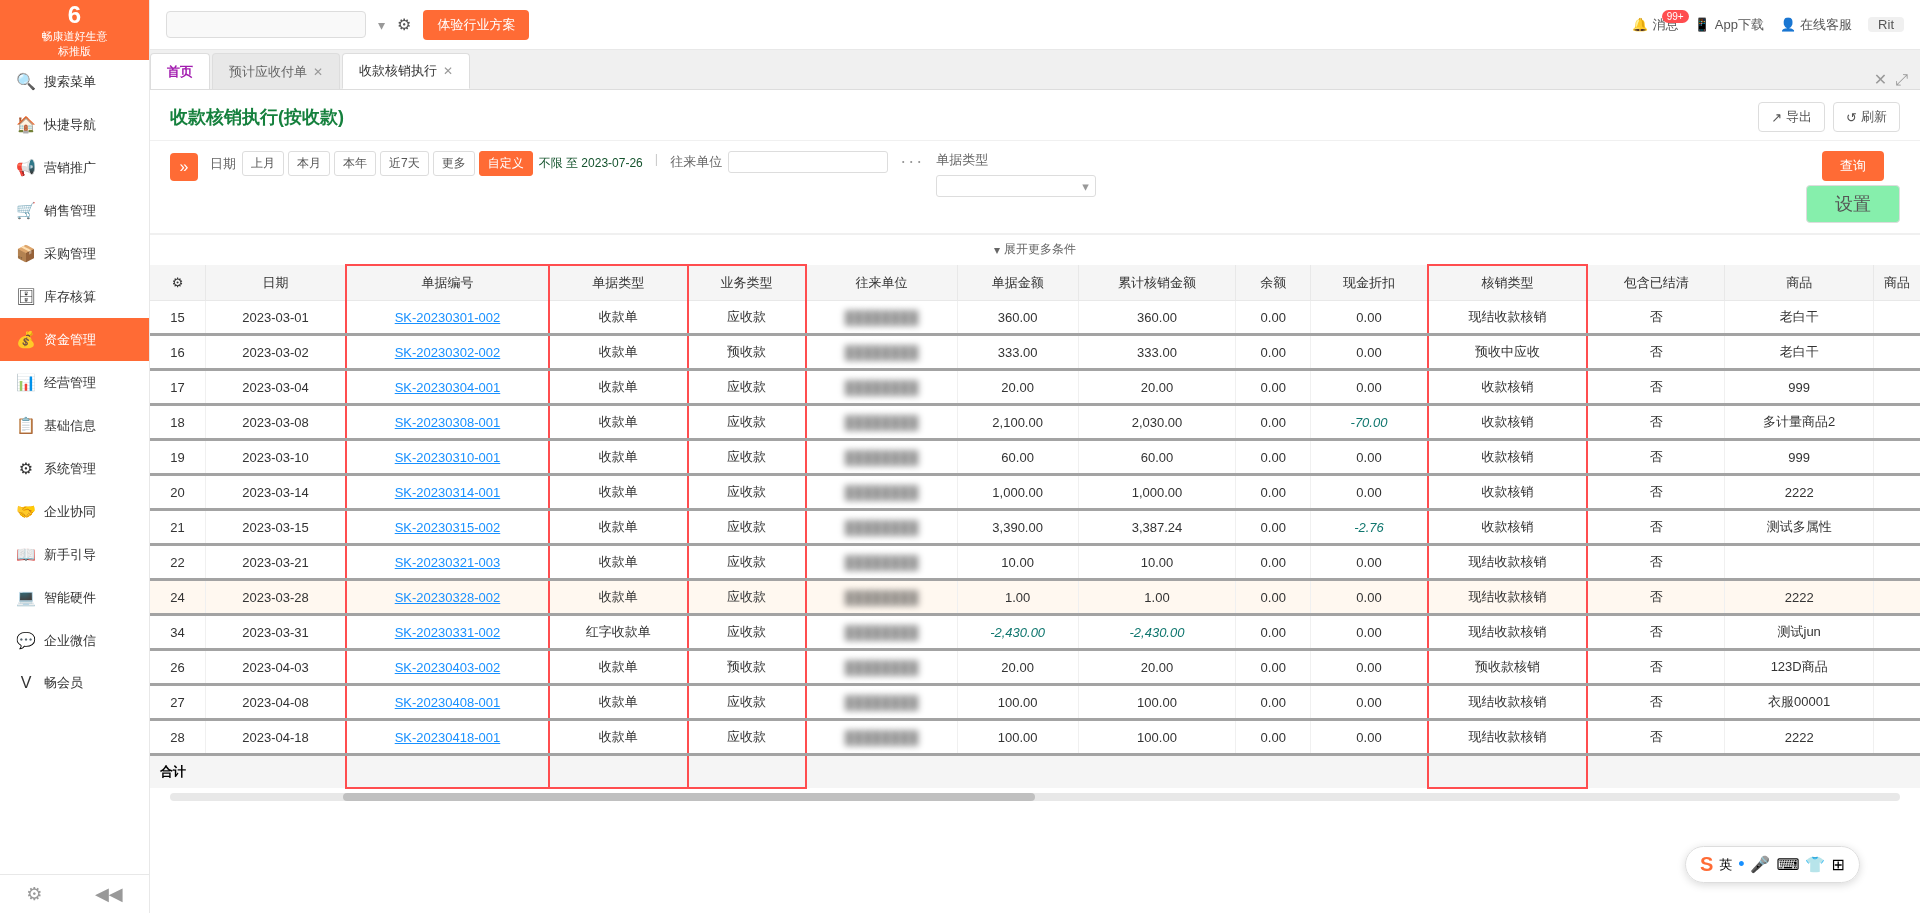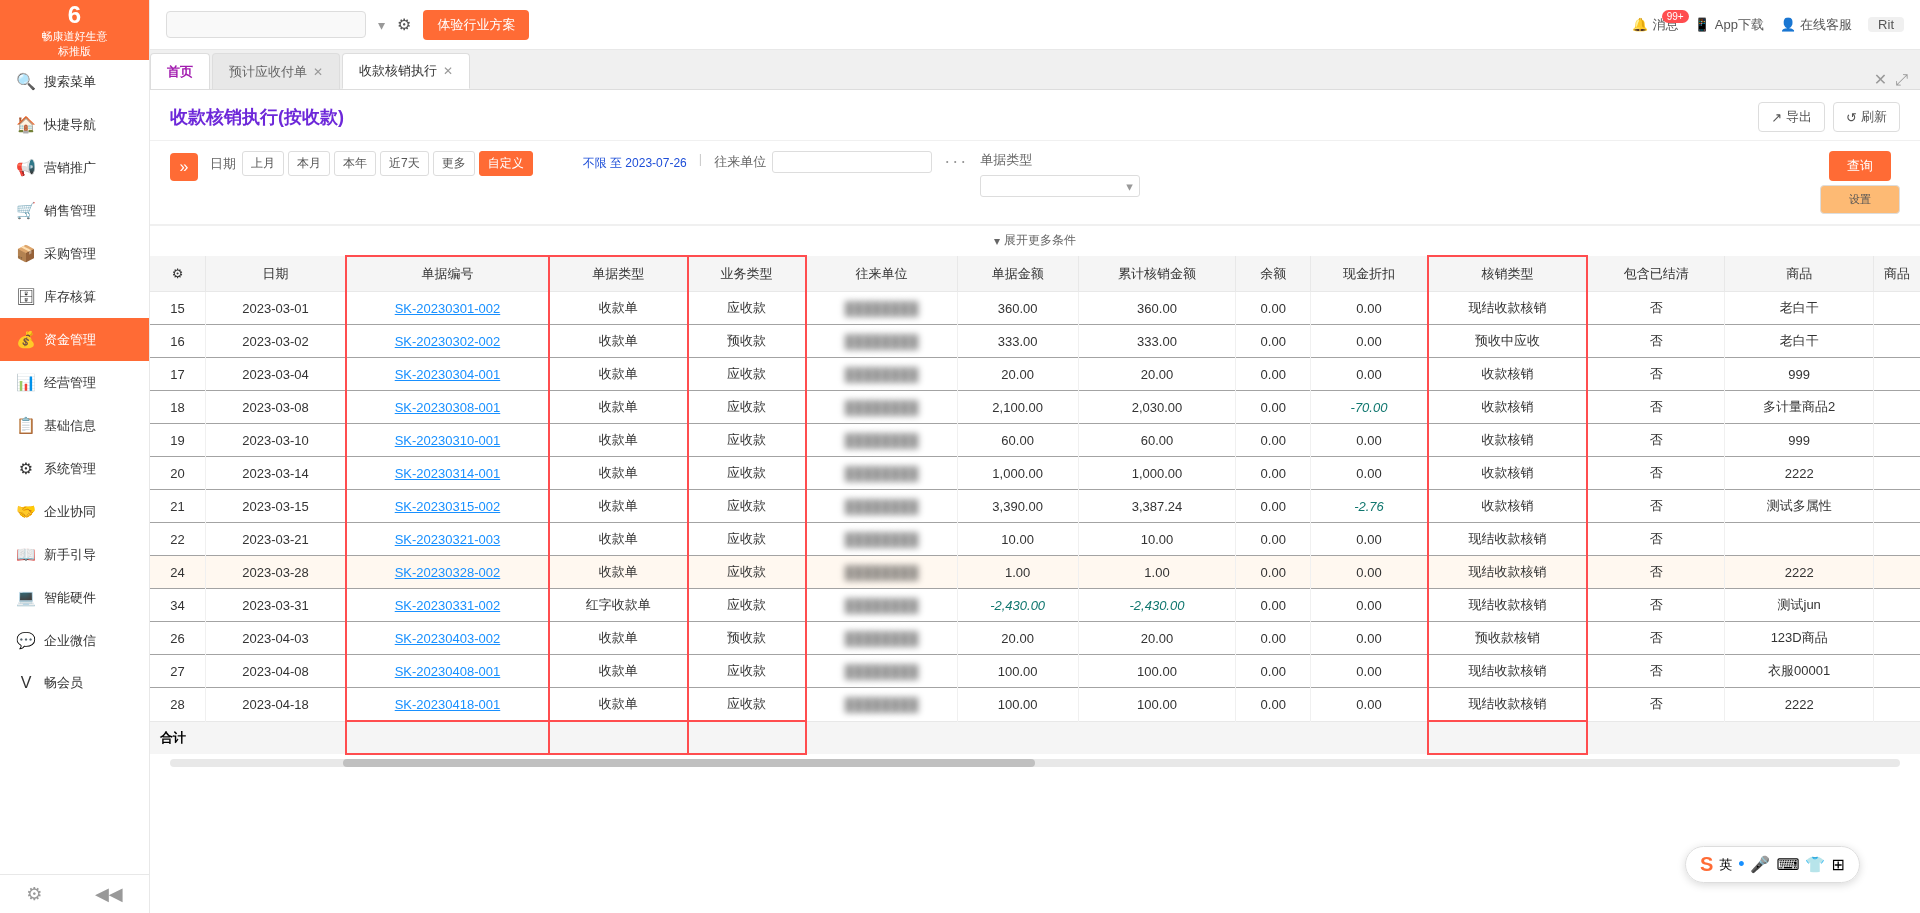--- a/index.html
+++ b/index.html
@@ -33,50 +33,50 @@
     .tab.active { background: #fff; color: #333; border-bottom: 1px solid #fff; }
     .tab .close-x { font-size: 12px; color: #999; cursor: pointer; }
     .tab-actions { margin-left: auto; display: flex; align-items: center; gap: 8px; padding-right: 12px; }
 
     
     .page-content { flex: 1; overflow-y: auto; background: #f5f5f5; padding: 0; }
     .page-inner { background: #fff; margin: 0; min-height: 100%; }
 
     
     .page-header { padding: 12px 20px 8px; display: flex; align-items: center; justify-content: space-between; border-bottom: 1px solid #f0f0f0; }
-    .page-title { font-size: 18px; font-weight: bold; color: #6d28d9; }
+    .page-title { font-size: 18px; font-weight: bold; color: #15803d; }
     .page-header-actions { display: flex; gap: 8px; }
     .btn-export { display: flex; align-items: center; gap: 4px; padding: 5px 12px; border: 1px solid #ddd; border-radius: 4px; background: #fff; cursor: pointer; font-size: 13px; color: #555; }
     .btn-refresh { display: flex; align-items: center; gap: 4px; padding: 5px 12px; border: 1px solid #ddd; border-radius: 4px; background: #fff; cursor: pointer; font-size: 13px; color: #555; }
 
     
     .filter-bar { padding: 10px 20px; background: #fff; display: flex; align-items: flex-start; gap: 12px; border-bottom: 1px solid #f0f0f0; flex-wrap: wrap; }
     .filter-toggle { width: 28px; height: 28px; background: #ff6b35; color: #fff; border: none; border-radius: 4px; cursor: pointer; display: flex; align-items: center; justify-content: center; font-size: 16px; flex-shrink: 0; margin-top: 2px; }
     .filter-group { display: flex; align-items: center; gap: 6px; flex-wrap: wrap; }
     .filter-label { color: #666; font-size: 13px; white-space: nowrap; }
     .filter-btns { display: flex; gap: 4px; }
     .filter-btn { padding: 3px 8px; border: 1px solid #ddd; border-radius: 3px; background: #fff; cursor: pointer; font-size: 12px; color: #555; }
     .filter-btn.active { background: #ff6b35; color: #fff; border-color: #ff6b35; }
-    .filter-date-range { color: #1d4ed8; font-size: 12px; margin-left: 44px; }
+    .filter-date-range { color: #14532d; font-size: 12px; }
     .filter-separator { color: #ccc; }
     .filter-input { border: 1px solid #ddd; border-radius: 3px; padding: 3px 8px; font-size: 12px; width: 160px; }
     .filter-dots { color: #999; font-size: 18px; letter-spacing: 2px; }
     .filter-select { border: 1px solid #ddd; border-radius: 3px; padding: 3px 8px; font-size: 12px; width: 160px; }
     .btn-query { background: #ff6b35; color: #fff; border: none; border-radius: 4px; padding: 6px 18px; font-size: 13px; cursor: pointer; }
-    .btn-setting { background: #fdba74; color: #555; border: 1px solid #ddd; border-radius: 4px; padding: 6px 28px; font-size: 11px; cursor: pointer; }
+    .btn-setting { background: #86efac; color: #555; border: 1px solid #ddd; border-radius: 4px; padding: 6px 28px; font-size: 18px; cursor: pointer; }
     .filter-more-row { display: flex; align-items: center; justify-content: center; padding: 6px; border-top: 1px solid #f0f0f0; }
     .btn-expand { border: none; background: none; color: #666; font-size: 12px; cursor: pointer; display: flex; align-items: center; gap: 4px; }
 
     
     .table-container { overflow-x: auto; padding: 0 0 10px; }
     table { width: 100%; border-collapse: collapse; font-size: 13px; }
     thead tr { background: #f5f5f5; }
     thead th { padding: 8px 10px; text-align: center; border-bottom: 1px solid #e8e8e8; border-right: 1px solid #e8e8e8; color: #333; font-weight: 500; white-space: nowrap; position: relative; }
     thead th:last-child { border-right: none; }
-    tbody tr { border-bottom: 1px solid #a3a3a3; }
+    tbody tr { border-bottom: 3px solid #a3a3a3; }
     tbody tr.highlighted { background: #fff8f0; }
     tbody td { padding: 7px 10px; text-align: center; border-right: 1px solid #f0f0f0; white-space: nowrap; color: #333; }
     tbody td:last-child { border-right: none; }
     .link-cell { color: #1890ff; cursor: pointer; text-decoration: underline; }
     .negative { color: #0f766e; font-style: italic; }
     .blurred { color: transparent; text-shadow: 0 0 6px rgba(0,0,0,0.4); user-select: none; }
     .tfoot-row { background: #f5f5f5; font-weight: bold; }
     .tfoot-row td { padding: 7px 10px; border-top: 1px solid #e8e8e8; }
 
     

